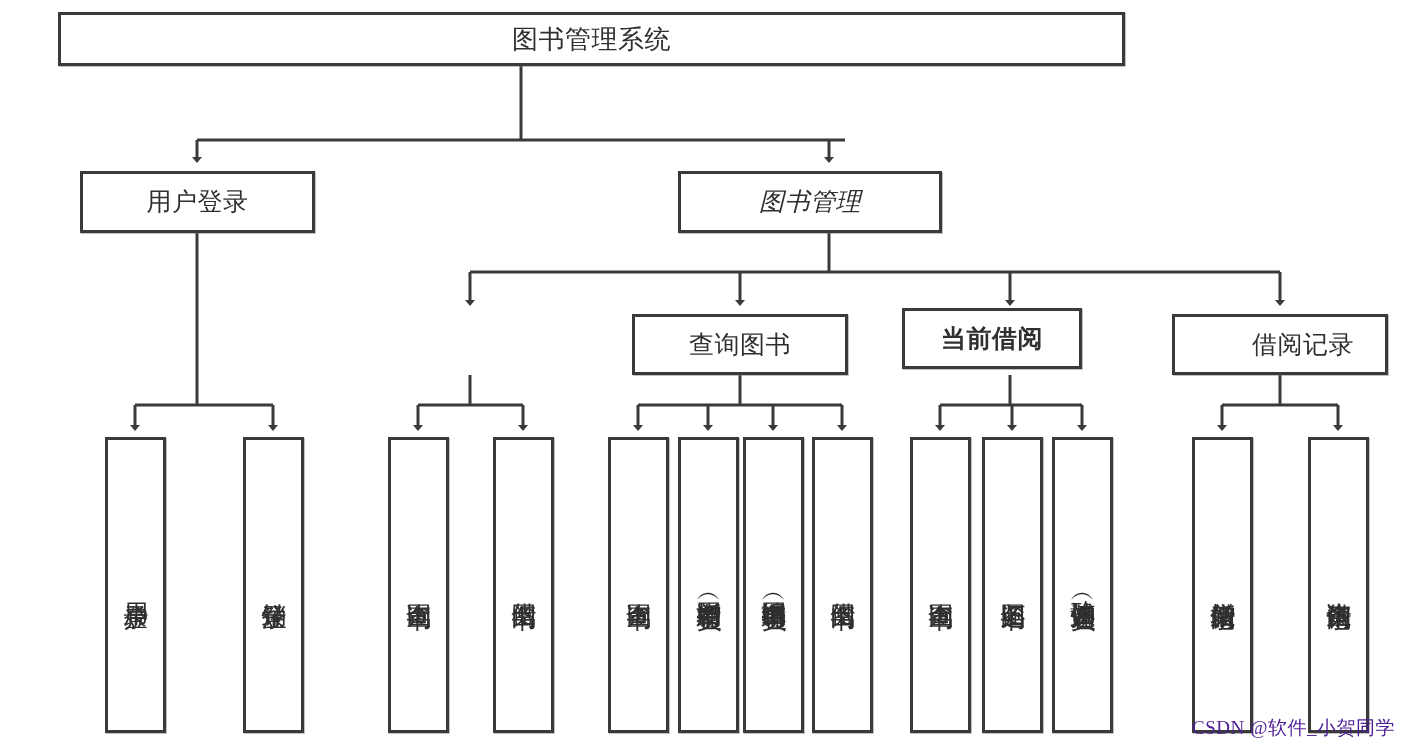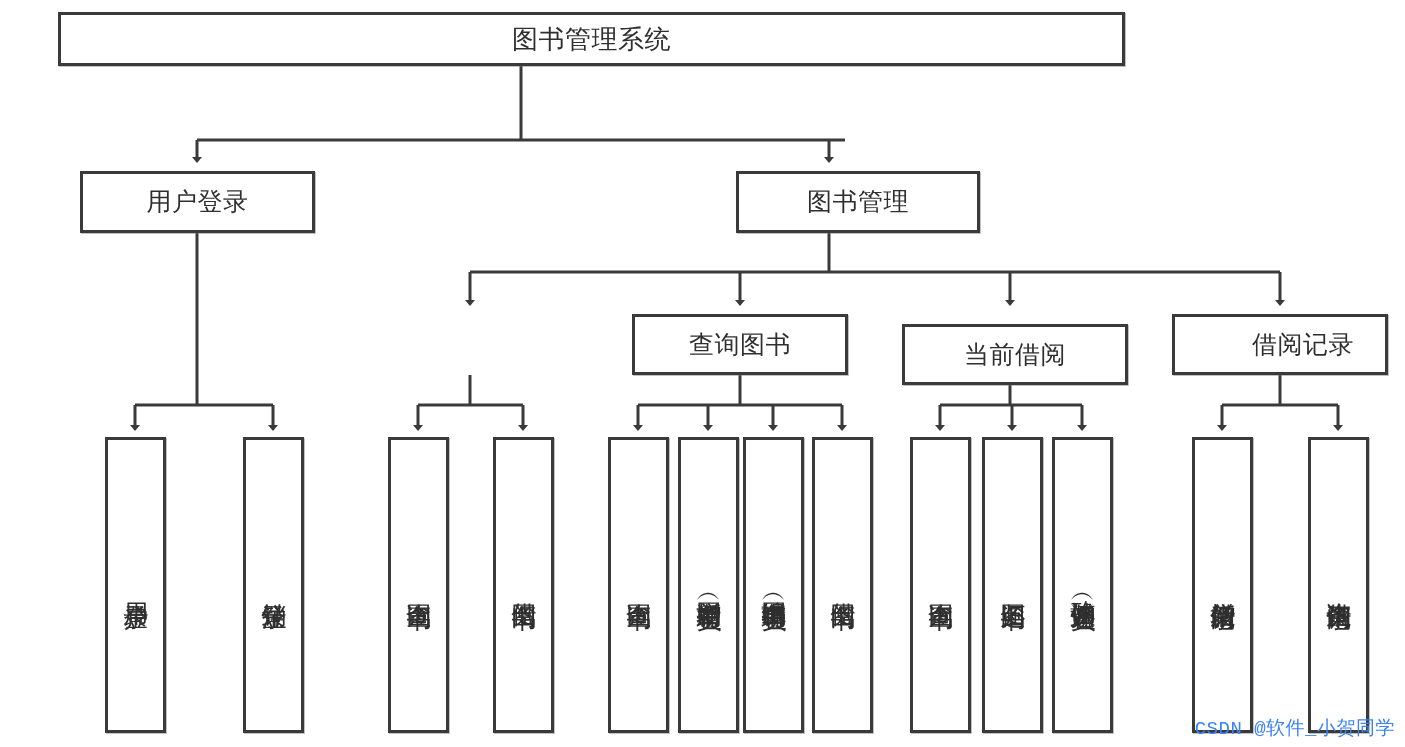--- a/index.html
+++ b/index.html
@@ -59,24 +59,24 @@
     font-size: 25px;
     line-height: 1.12;
     letter-spacing: 1px;
     max-height: 100%;
   }
   .watermark {
     position: absolute;
     right: 10px;
     bottom: 6px;
     font-size: 19px;
-    color: #3b82f6;
+    color: #4c1d95;
     letter-spacing: 0.5px;
     white-space: nowrap;
-    font-family: Liberation Mono, monospace;
+    font-family: Liberation Serif, serif;
   }
 </style>
 </head>
 <body>
 
 <div id="canvas">
 
   <svg class="edges" viewBox="0 0 1405 747">
     <defs>
       <marker id="arrow" markerWidth="10" markerHeight="10" refX="3" refY="5" orient="auto" markerUnits="userSpaceOnUse">
@@ -127,28 +127,28 @@
     </g>
   </svg>
 
   <div class="node root horiz" style="left:22px; top:12px; width:1067px; height:54px;margin-left:36px;">
     <span class="lbl">图书管理系统</span>
   </div>
 
   <div class="node horiz" style="left:80px; top:171px; width:235px; height:62px;">
     <span class="lbl">用户登录</span>
   </div>
-  <div class="node horiz" style="left:736px; top:171px; width:244px; height:62px;">
+  <div class="node horiz" style="left:678px; top:171px; width:264px; height:62px;font-style:italic;">
     <span class="lbl">图书管理</span>
   </div>
 
   <div class="node horiz" style="left:632px; top:314px; width:216px; height:61px;">
     <span class="lbl">查询图书</span>
   </div>
-  <div class="node horiz" style="left:902px; top:324px; width:226px; height:61px;">
+  <div class="node horiz" style="left:902px; top:308px; width:180px; height:61px;font-weight:bold;">
     <span class="lbl">当前借阅</span>
   </div>
   <div class="node horiz" style="left:1172px; top:314px; width:216px; height:61px;padding-left:46px;">
     <span class="lbl">借阅记录</span>
   </div>
 
   <div class="node vert" style="left:105px; top:437px; width:61px; height:296px;">
     <span class="lbl">用户登录</span>
   </div>
   <div class="node vert" style="left:243px; top:437px; width:61px; height:296px;">

